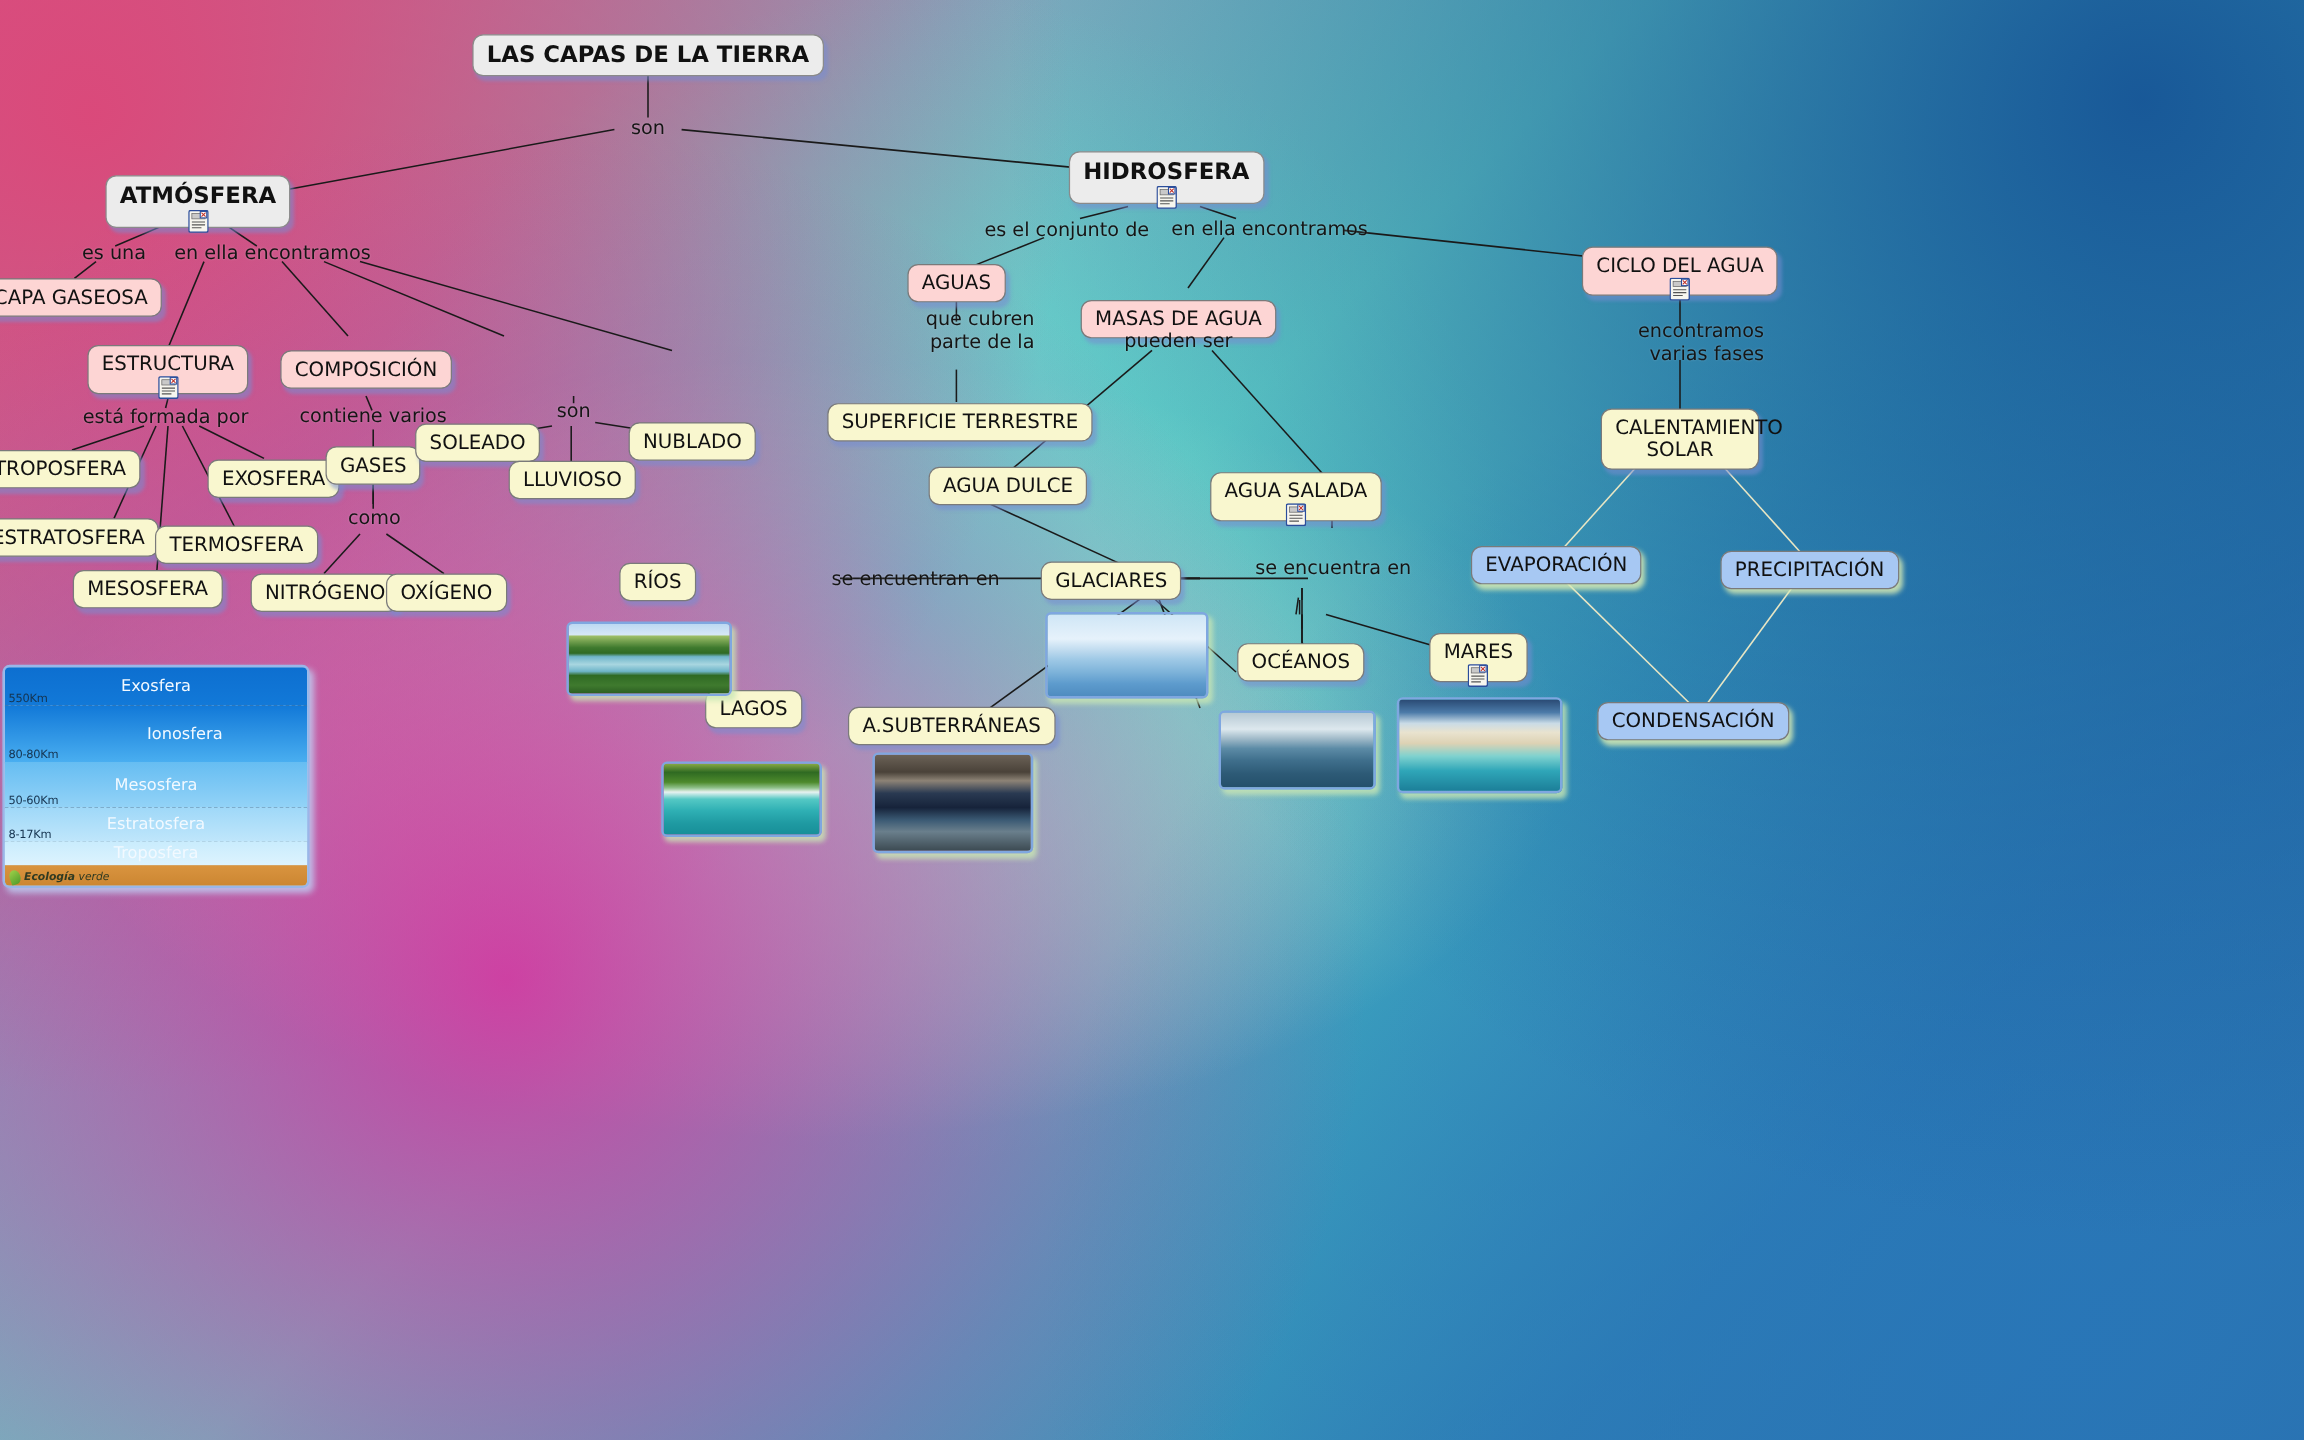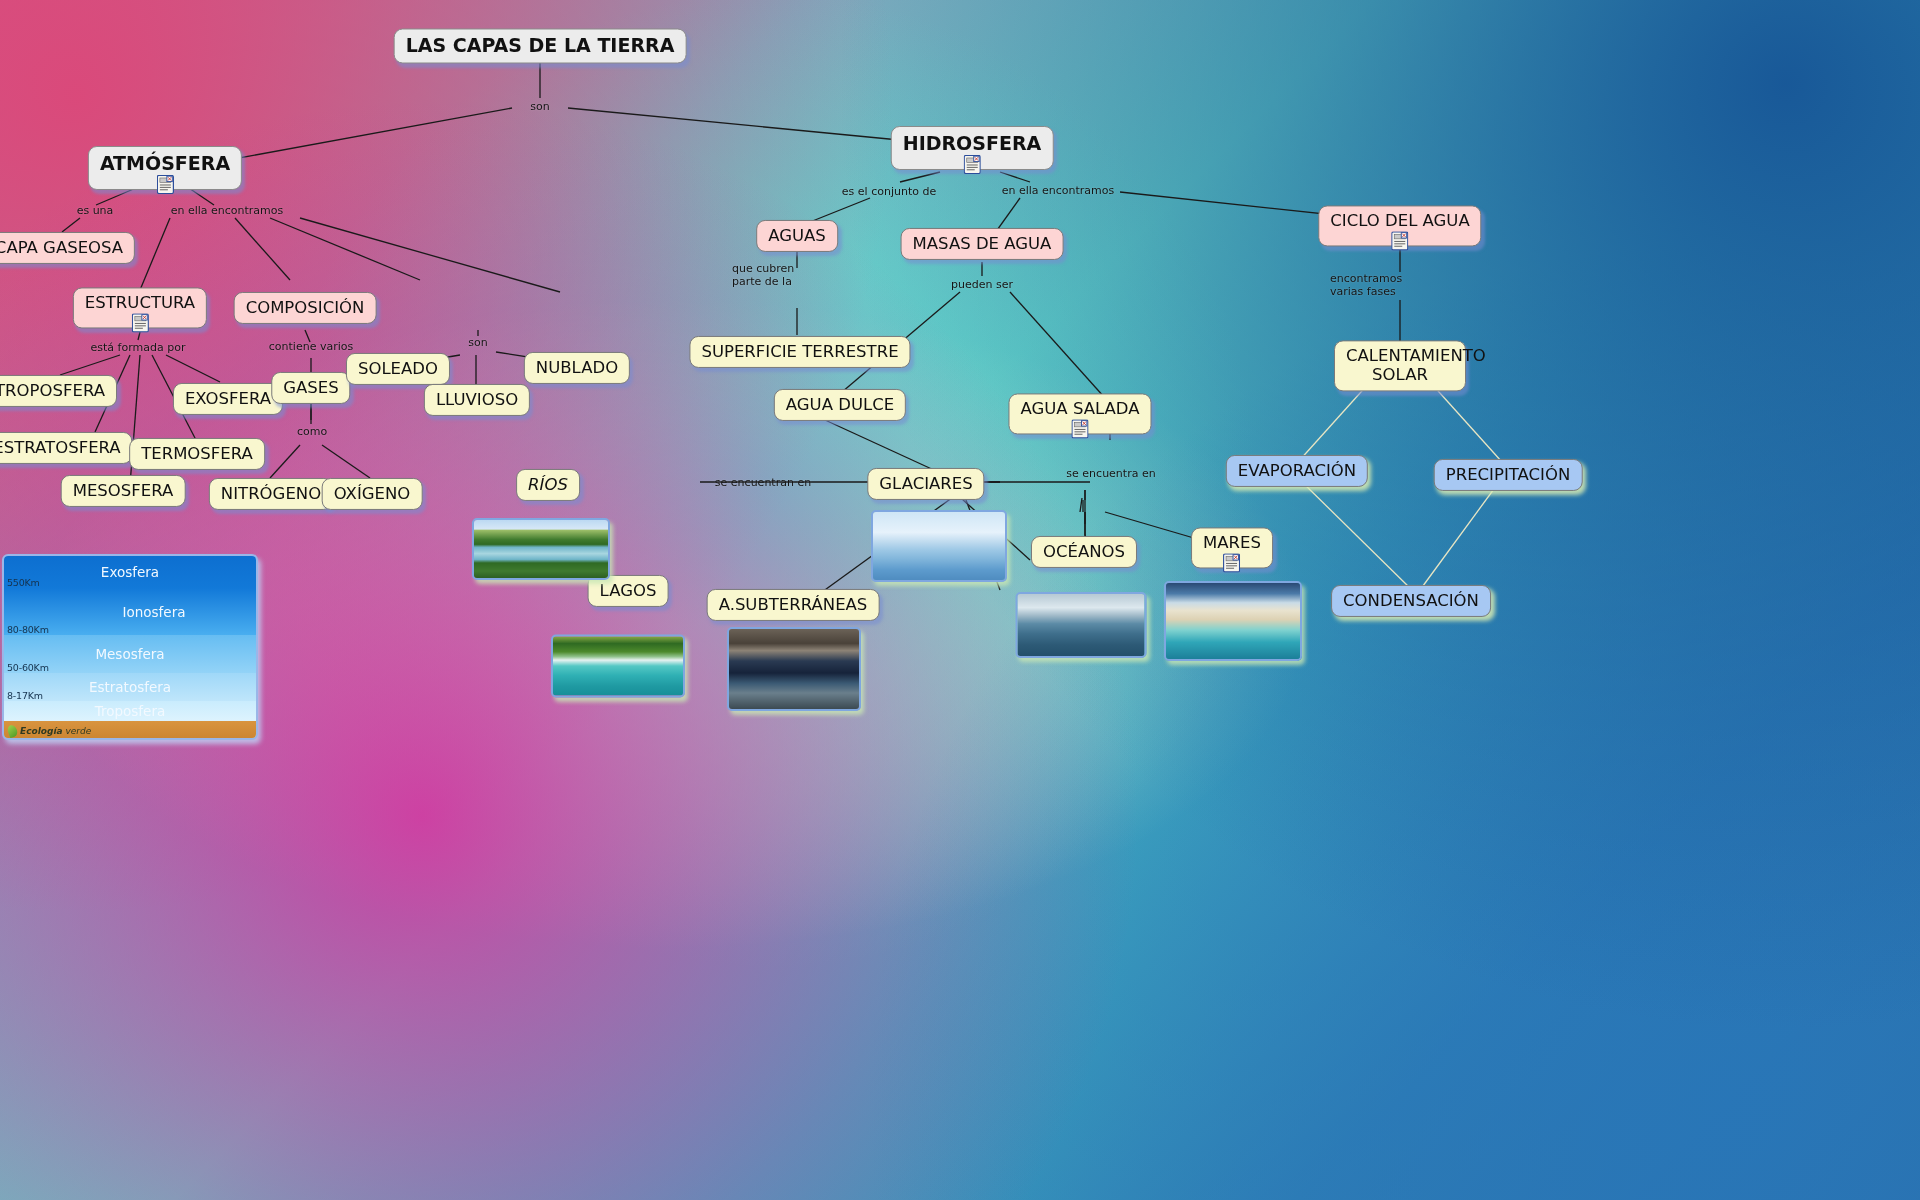--- a/index.html
+++ b/index.html
@@ -50,23 +50,23 @@
   .doc-icon {
     display: block;
     margin: 1px auto -11px auto;
     width: 17px; height: 19px;
     position: relative;
   }
   .doc-icon svg { display:block; }
   .elabel {
     position: absolute;
     transform: translate(-50%, -50%);
-    font-size: 11px;
+    font-size: 16px;
     color: #151515;
-    text-align: left;
+    text-align: right;
     white-space: nowrap;
     line-height: 1.18;
     text-shadow: 0 0 2px rgba(255,255,255,0.25);
   }
   .elabel.two { white-space: normal; width: 120px; }
   .photo {
     position: absolute;
     transform: translate(-50%, -50%);
     border: 2px solid #7fa7e0;
     border-radius: 5px;
@@ -346,21 +346,21 @@
   </div>
 
   <div class="node n-cream" style="left:577px; top:368px;">
     <span>NUBLADO</span>
   </div>
 
   <div class="node n-pink" style="left:797px; top:236px;">
     <span>AGUAS</span>
   </div>
 
-  <div class="node n-pink" style="left:982px; top:244px;">
+  <div class="node n-pink" style="left:982px; top:266px;">
     <span>MASAS DE AGUA</span>
   </div>
 
   <div class="node n-pink" style="left:1400px; top:226px;">
     <span>CICLO DEL AGUA</span>
     <span class="doc-icon">
       <svg width="17" height="19" viewBox="0 0 17 19">
         <rect x="0.5" y="0.5" width="16" height="18" rx="1.5" fill="#f7f6ef" stroke="#2b4d9b" stroke-width="1.2"></rect>
         <rect x="3" y="3" width="11" height="4.4" fill="#c9c9c9" stroke="#666" stroke-width="0.6"></rect>
         <line x1="3" y1="10" x2="14" y2="10" stroke="#555" stroke-width="0.9"></line>
@@ -392,21 +392,21 @@
         <rect x="10" y="1.2" width="5.4" height="5.4" fill="#fff" stroke="#2b4d9b" stroke-width="0.9"></rect>
         <path d="M 11 2.2 L 14.4 5.6 M 14.4 2.2 L 11 5.6" stroke="#c0342b" stroke-width="0.9"></path>
       </svg>
     </span>
   </div>
 
   <div class="node n-cream multiline" style="left:1400px; top:366px; width:132px;">
     <span>CALENTAMIENTO SOLAR</span>
   </div>
 
-  <div class="node n-cream" style="left:548px; top:485px;font-style:italic;">
+  <div class="node n-cream" style="left:548px; top:485px;">
     <span>RÍOS</span>
   </div>
 
   <div class="node n-cream" style="left:926px; top:484px;">
     <span>GLACIARES</span>
   </div>
 
   <div class="node n-cream" style="left:628px; top:591px;">
     <span>LAGOS</span>
   </div>

